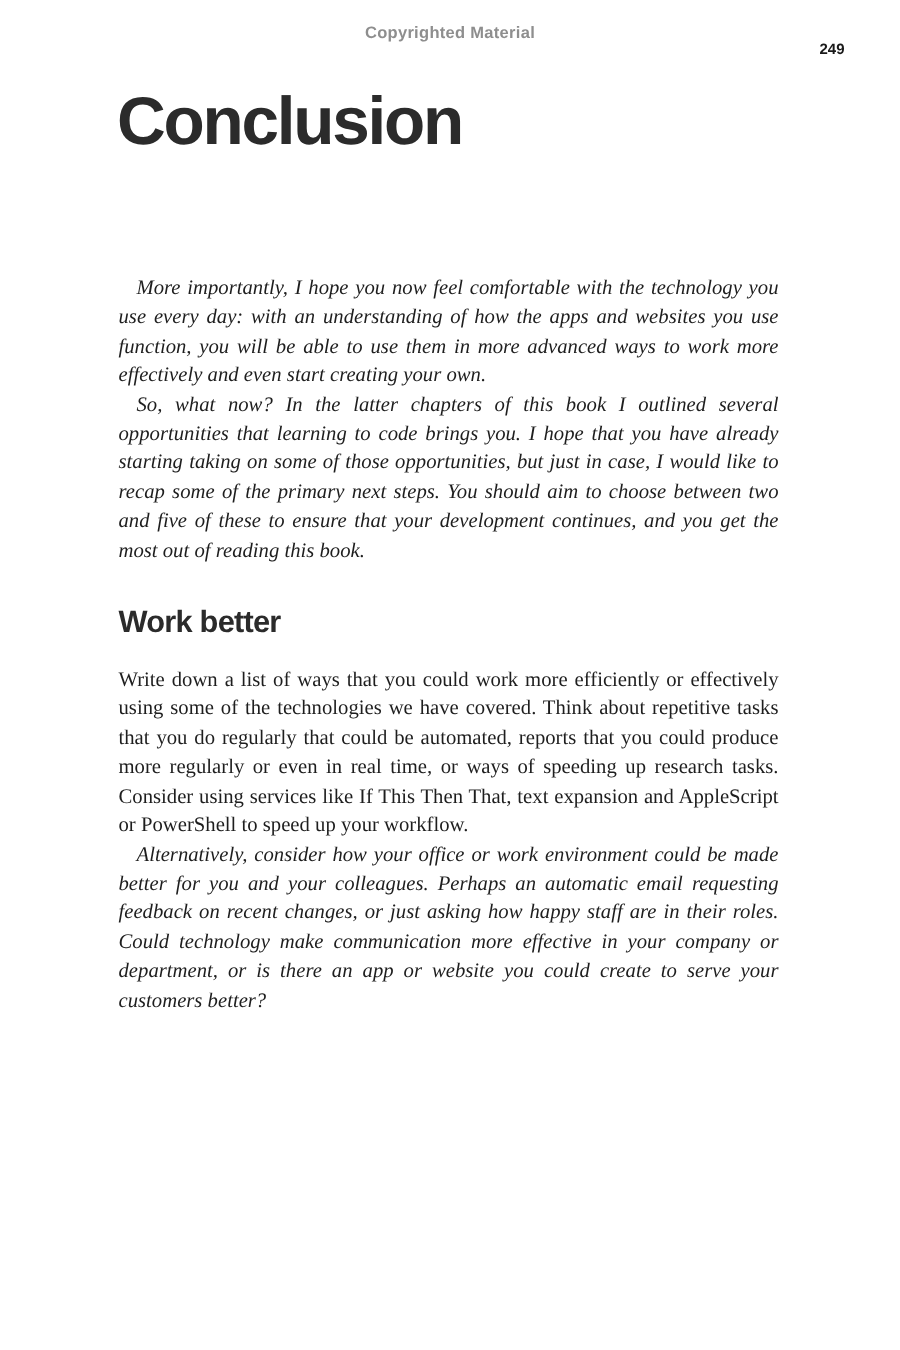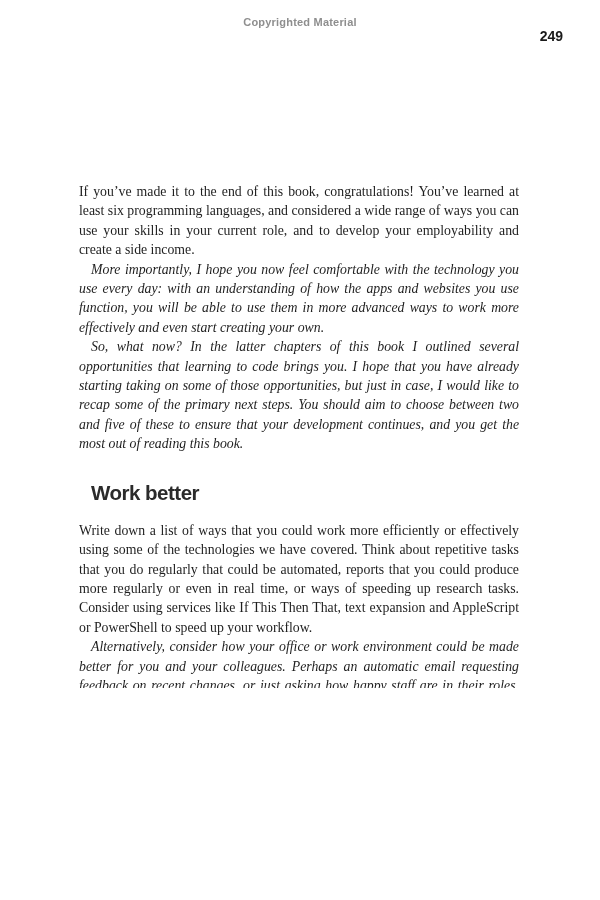--- a/index.html
+++ b/index.html
@@ -28,21 +28,21 @@
     letter-spacing: 0.2px;
   }
   .watermark-top { top: 16px; }
   .watermark-bottom { top: 866px; }
   .page-number {
     position: absolute;
     top: 28px;
     right: 37px;
     font-family: "Liberation Sans", sans-serif;
     font-weight: 700;
-    font-size: 14px;
+    font-size: 10px;
     color: #1a1a1a;
   }
   .chapter-title {
     position: absolute;
     left: 78px;
     top: 56px;
     margin: 0;
     font-family: "Liberation Sans", sans-serif;
     font-weight: 700;
     font-size: 45px;
@@ -62,43 +62,43 @@
   }
   .body-text p {
     margin: 0;
     padding: 0;
   }
   .body-text p.indent {
     text-indent: 12px;
     font-style: italic;
   }
   .section-heading {
-    margin: 26px 0 15px 12px;
+    margin: 26px 0 15px 0;
     font-family: "Liberation Sans", sans-serif;
     font-weight: 700;
     font-size: 20.5px;
     line-height: 26px;
     letter-spacing: -0.5px;
     color: #2b2b2b;
     text-align: left;
   }
 </style>
 </head>
 <body>
 
 <div class="page">
 
   <div class="watermark watermark-top">Copyrighted Material</div>
 
   <div class="page-number">249</div>
 
+  <h1 class="chapter-title">Conclusion</h1>
 
   <div class="body-text">
 
-    <p>If you’ve made it to the end of this book, congratulations! You’ve learned at least six programming languages, and considered a wide range of ways you can use your skills in your current role, and to develop your employability and create a side income.</p>
 
     <p class="indent">More importantly, I hope you now feel comfortable with the technology you use every day: with an understanding of how the apps and websites you use function, you will be able to use them in more advanced ways to work more effectively and even start creating your own.</p>
 
     <p class="indent">So, what now? In the latter chapters of this book I outlined several opportunities that learning to code brings you. I hope that you have already starting taking on some of those opportunities, but just in case, I would like to recap some of the primary next steps. You should aim to choose between two and five of these to ensure that your development continues, and you get the most out of reading this book.</p>
 
     <h2 class="section-heading">Work better</h2>
 
     <p>Write down a list of ways that you could work more efficiently or effectively using some of the technologies we have covered. Think about repetitive tasks that you do regularly that could be automated, reports that you could produce more regularly or even in real time, or ways of speeding up research tasks. Consider using services like If This Then That, text expansion and AppleScript or PowerShell to speed up your workflow.</p>
 
     <p class="indent">Alternatively, consider how your office or work environment could be made better for you and your colleagues. Perhaps an automatic email requesting feedback on recent changes, or just asking how happy staff are in their roles. Could technology make communication more effective in your company or department, or is there an app or website you could create to serve your customers better?</p>

